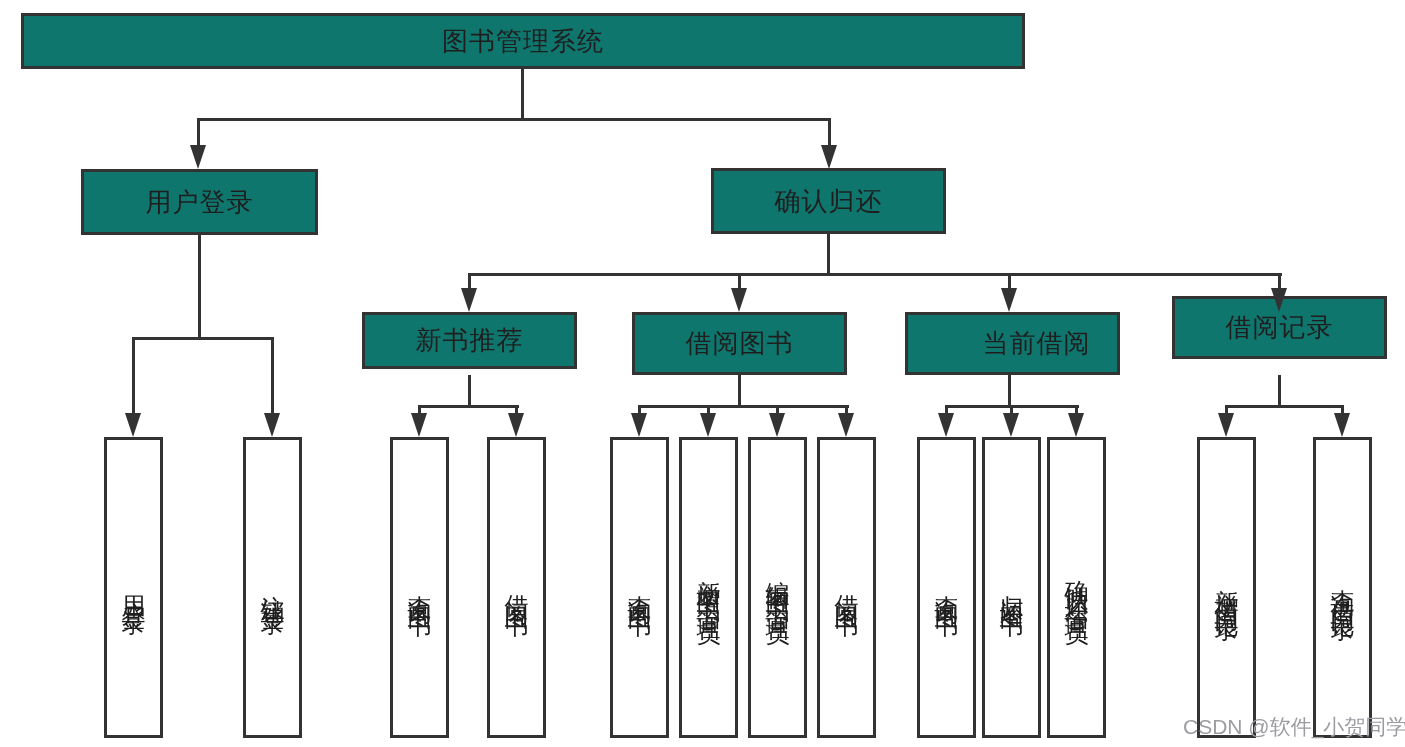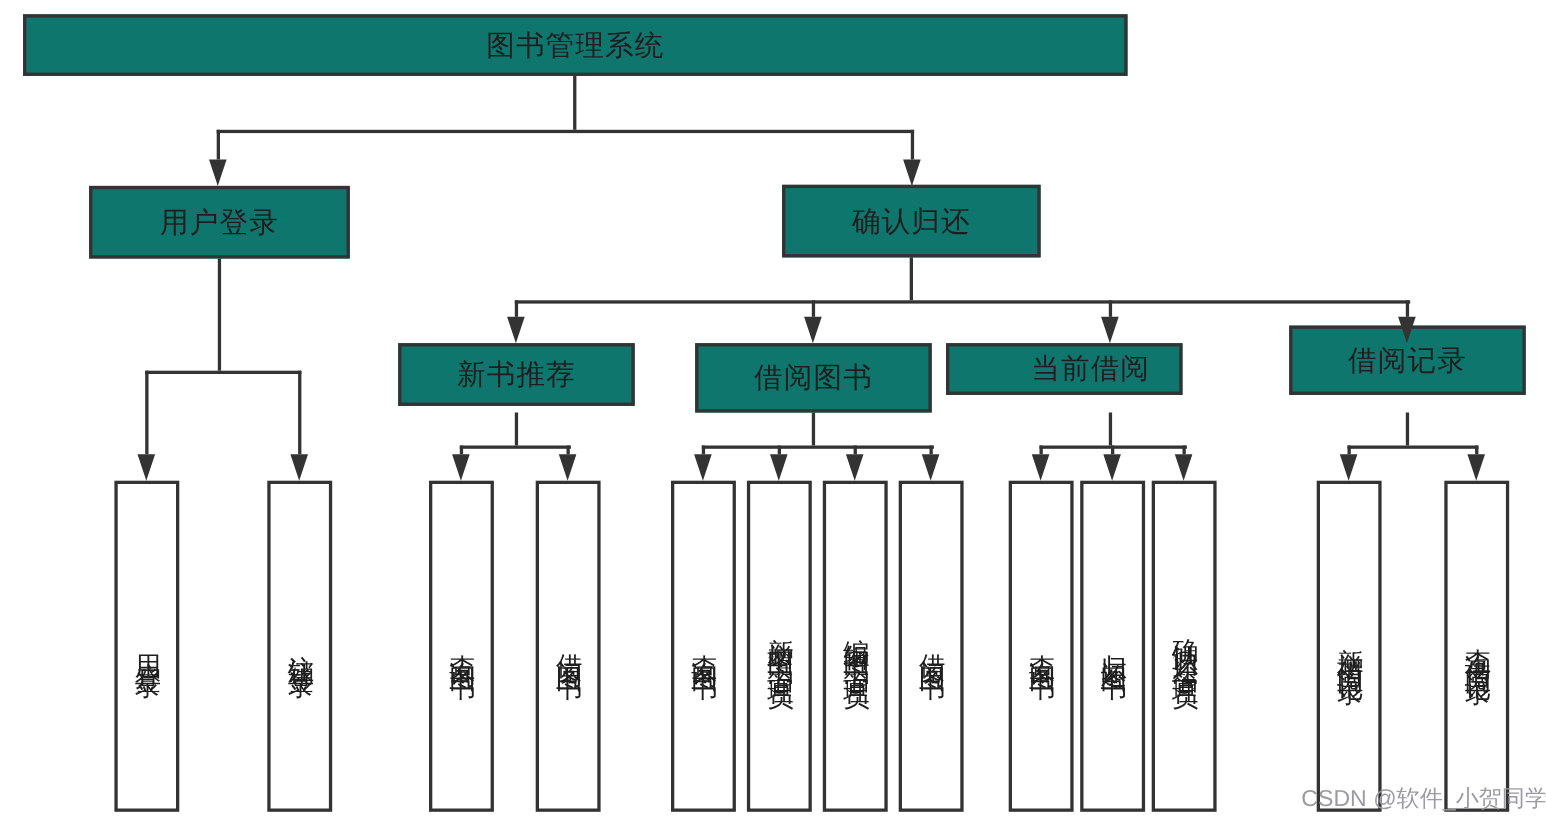--- a/index.html
+++ b/index.html
@@ -49,21 +49,21 @@
   <div class="hbox" style="left:711px;top:168px;width:235px;height:66px;">
     <span>确认归还</span>
   </div>
 
   <div class="hbox" style="left:362px;top:312px;width:215px;height:57px;">
     <span>新书推荐</span>
   </div>
   <div class="hbox" style="left:632px;top:312px;width:215px;height:63px;">
     <span>借阅图书</span>
   </div>
-  <div class="hbox" style="left:860px;top:312px;width:215px;height:47px;padding-left:48px;">
+  <div class="hbox" style="left:905px;top:312px;width:215px;height:63px;padding-left:48px;">
     <span>当前借阅</span>
   </div>
   <div class="hbox" style="left:1172px;top:296px;width:215px;height:63px;">
     <span>借阅记录</span>
   </div>
 
   <div class="vbox" style="left:104px;">
     <span>用户登录</span>
   </div>
   <div class="vbox" style="left:243px;">

